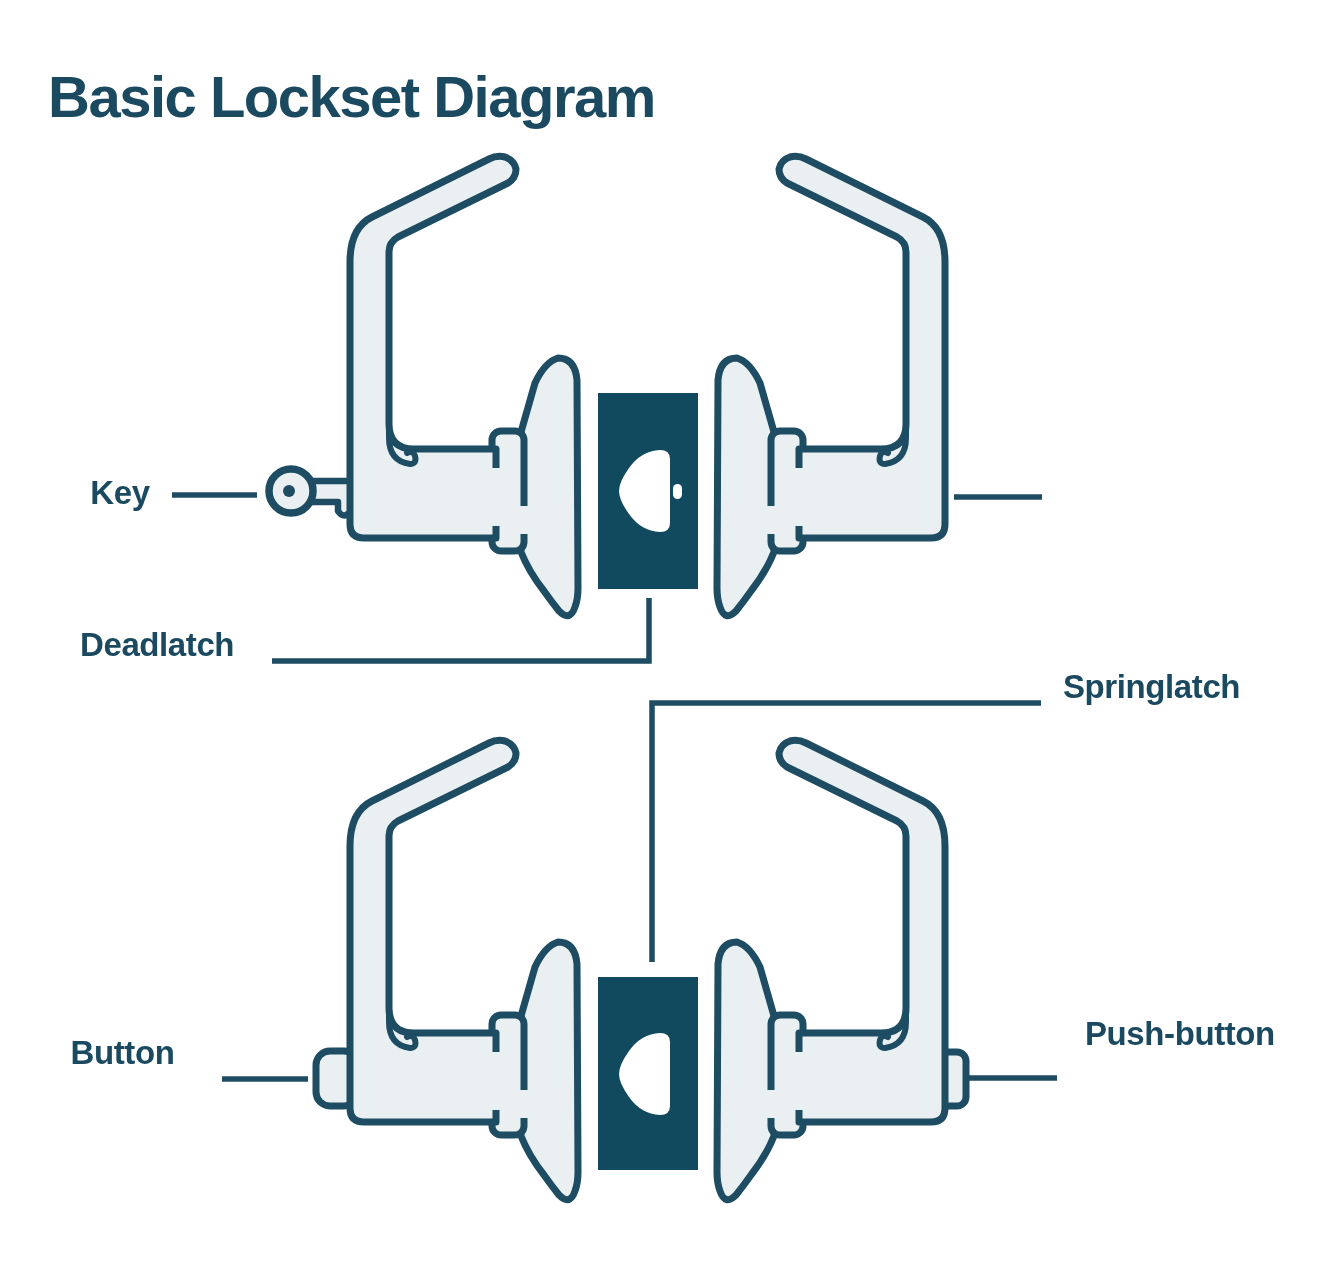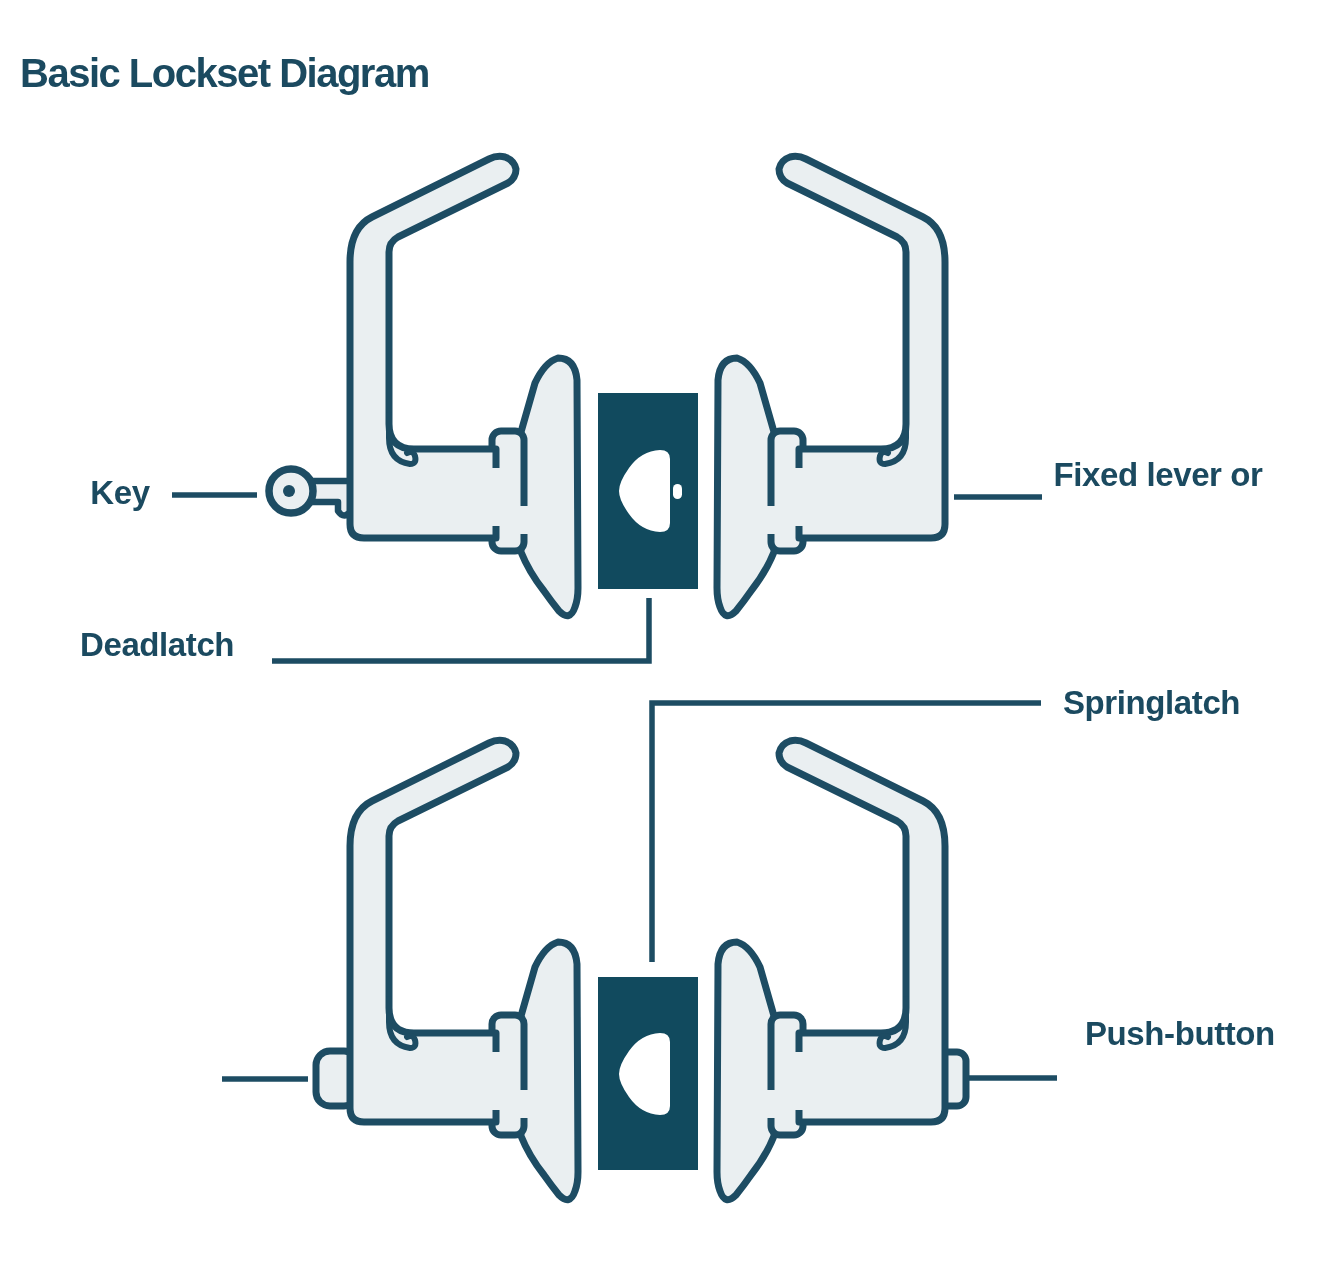--- a/index.html
+++ b/index.html
@@ -8,22 +8,22 @@
     --lever:#eaeff1;
     --latch:#114a5e;
     --bg:#ffffff;
   }
   html,body{margin:0;padding:0;background:var(--bg);}
   body{
     width:1318px;height:1280px;position:relative;overflow:hidden;
     font-family:"Liberation Sans","DejaVu Sans",sans-serif;
   }
   .title{
-    position:absolute;left:20px;top:24px;
-    font-size:40px;font-weight:700;color:var(--text);
+    position:absolute;left:48px;top:24px;
+    font-size:58px;font-weight:700;color:var(--text);
     letter-spacing:-1.5px;white-space:nowrap;
   }
   .lbl{
     position:absolute;font-weight:700;font-size:33px;color:var(--text);
     letter-spacing:-0.4px;
   }
   .lbl.center{text-align:center;}
   svg{position:absolute;left:0;top:0;}
   .ink-line{stroke:var(--ink);stroke-width:5.5;fill:none;}
   .part{fill:var(--lever);stroke:var(--ink);stroke-width:7;stroke-linejoin:round;}
@@ -126,23 +126,23 @@
     <g>
       <rect class="latchplate" x="598" y="977" width="100" height="193"></rect>
       <use href="#bolt-d" transform="translate(0,583)"></use>
     </g>
   </g>
 </svg>
 
 <div class="lbl center" style="left:70px;top:473px;width:100px;line-height:40px;">Key</div>
 
 <div class="lbl center" style="left:1040px;top:452px;width:236px;line-height:46px;">
-  <div>Fixed lever or</div>
 </div>
 
 <div class="lbl" style="left:80px;top:625px;width:220px;line-height:40px;">Deadlatch</div>
 
-<div class="lbl" style="left:1063px;top:683px;width:230px;line-height:40px;">Springlatch</div>
+<div class="lbl" style="left:1063px;top:667px;width:230px;line-height:40px;">Springlatch</div>
 
 <div class="lbl center" style="left:30px;top:1034px;width:185px;line-height:37px;">
+  <div>Button</div>
 </div>
 
 <div class="lbl" style="left:1085px;top:1014px;width:230px;line-height:40px;">Push-button</div>
 
 </body></html>

